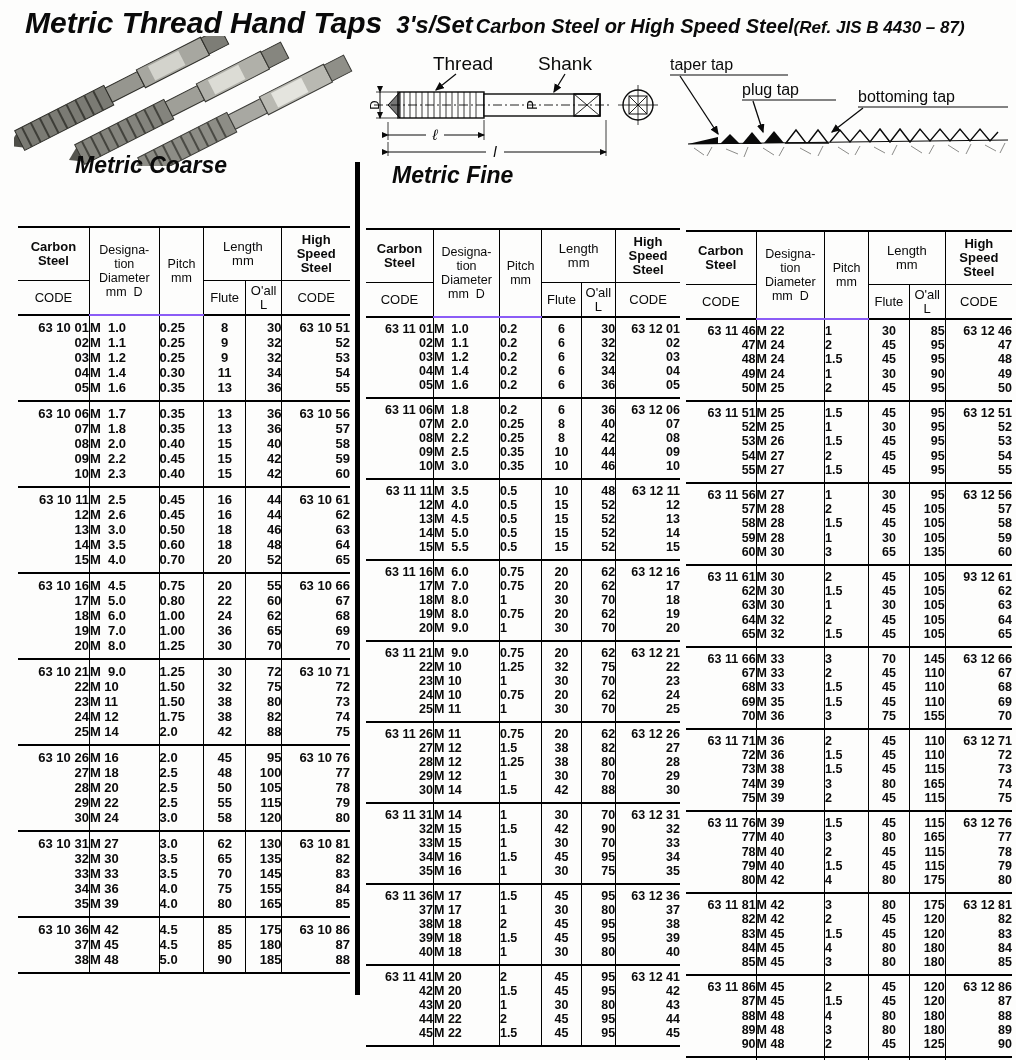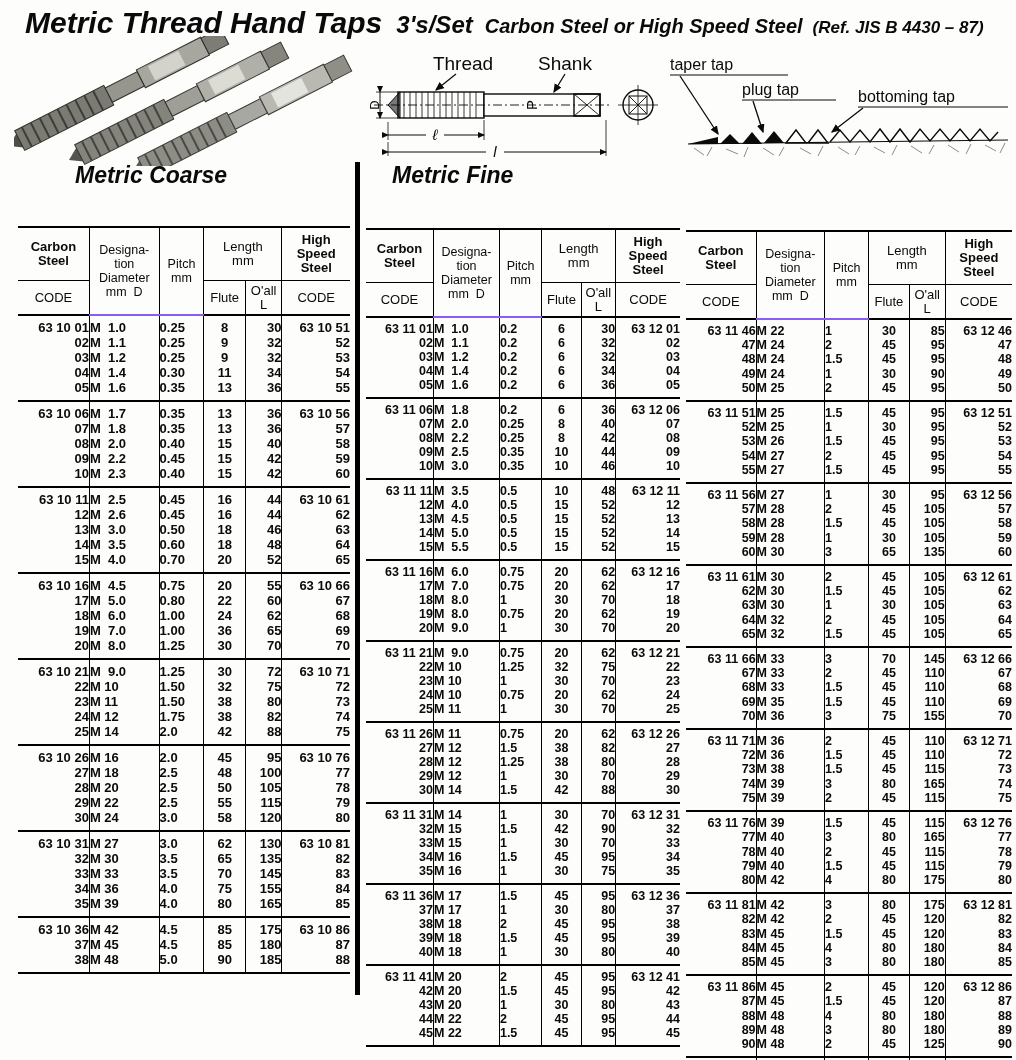--- a/index.html
+++ b/index.html
@@ -5,30 +5,30 @@
   html,body{margin:0;padding:0;background:#e8e8e8;}
   .page{
     position:relative;width:1016px;height:1060px;background:#fdfdfc;
     font-family:"Liberation Sans",sans-serif;color:#0a0a0a;overflow:hidden;
     margin:0 auto;
   }
   
   .titlebar{position:absolute;left:25px;top:6px;width:980px;white-space:nowrap;}
   .t-main{font-size:30px;font-weight:bold;font-style:italic;letter-spacing:0px;}
   .t-set{font-size:24px;font-weight:bold;font-style:italic;margin-left:14px;text-align:right;}
-  .t-mat{font-size:20px;font-weight:bold;font-style:italic;margin-left:12px;}
-  .t-ref{font-size:17px;font-weight:bold;font-style:italic;margin-left:10px;}
+  .t-mat{font-size:20px;font-weight:bold;font-style:italic;margin-left:3px;}
+  .t-ref{font-size:17px;font-weight:bold;font-style:italic;}
   
   .photo{position:absolute;left:14px;top:36px;width:345px;height:130px;}
   .diag-thread{position:absolute;left:368px;top:52px;width:295px;height:110px;}
   .diag-types{position:absolute;left:660px;top:52px;width:356px;height:110px;}
   svg text{font-family:"Liberation Sans",sans-serif;fill:#0a0a0a;}
   
   .sec-head{position:absolute;font-size:23px;font-weight:bold;font-style:italic;}
-  .sec-coarse{left:75px;top:162px;}
+  .sec-coarse{left:75px;top:152px;}
   .sec-fine{left:392px;top:162px;font-style:italic;}
   .divider{position:absolute;left:355px;top:162px;width:5px;height:833px;background:#000;}
   
   .tapwrap{position:absolute;margin-top:28px;}
   .w-coarse{left:18px;top:198px;width:332px;}
   .w-fine1{left:366px;top:200px;width:314px;}
   .w-fine2{left:686px;top:202px;width:326px;}
   table.tap{
     width:100%;border-collapse:collapse;table-layout:fixed;
     border-top:2.5px solid #000;border-bottom:2.5px solid #000;
@@ -1158,21 +1158,21 @@
         <td class="c-hss">60</td>
       </tr>
         </tbody>
         <tbody>
           <tr>
         <td class="c-carbon">63 11 61</td>
         <td class="c-desig">M 30</td>
         <td class="c-pitch">2</td>
         <td class="c-flute">45</td>
         <td class="c-oall">105</td>
-        <td class="c-hss">63 12 61</td>
+        <td class="c-hss">93 12 61</td>
       </tr>
           <tr>
         <td class="c-carbon">62</td>
         <td class="c-desig">M 30</td>
         <td class="c-pitch">1.5</td>
         <td class="c-flute">45</td>
         <td class="c-oall">105</td>
         <td class="c-hss">62</td>
       </tr>
           <tr>

